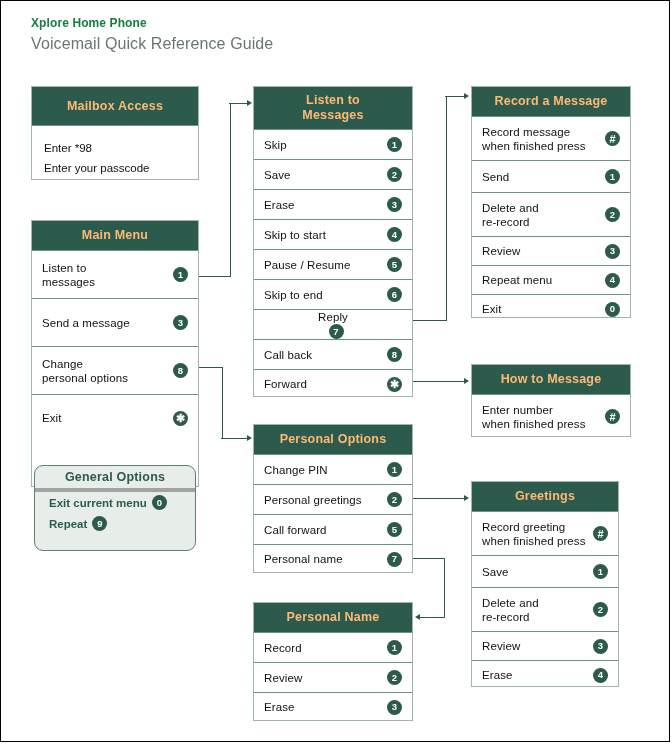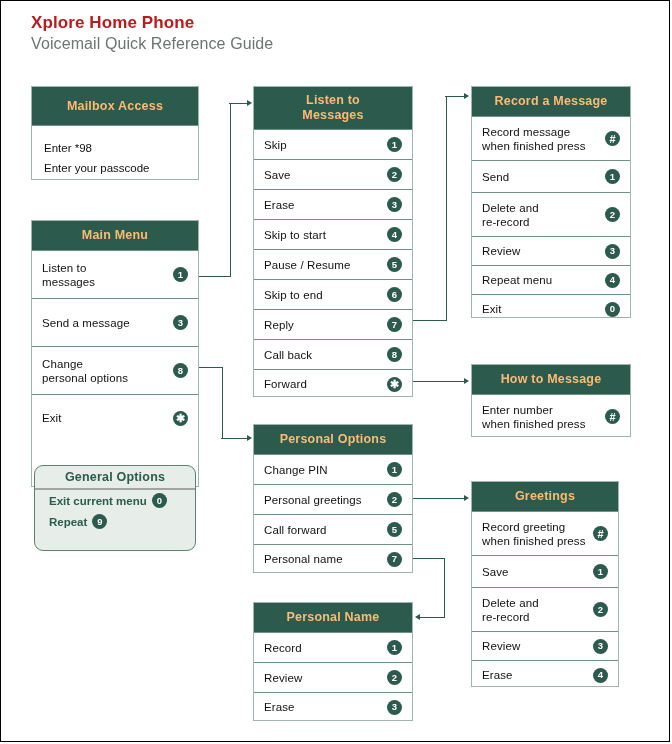--- a/index.html
+++ b/index.html
@@ -14,21 +14,21 @@
     width:670px;height:742px;
     border:1px solid #000000;
     background:#ffffff;
     box-sizing:border-box;
     overflow:hidden;
   }
 
   
   #hdr{position:absolute;left:30px;top:12px;}
   #hdr .t1{
-    font-size:17px;font-weight:bold;color:#b91c1c;
+    font-size:12px;font-weight:bold;color:#15803d;
     letter-spacing:.1px;line-height:20px;
   }
   #hdr .t2{
     font-size:16px;color:#6b7572;line-height:22px;letter-spacing:.1px;
   }
 
   
   .box{
     position:absolute;
     border:1px solid #9fb5ad;
@@ -73,21 +73,21 @@
 
   
   #gen{
     position:absolute;
     border:1px solid #5d8075;border-radius:9px;
     background:#e7eee9;box-sizing:border-box;overflow:hidden;
   }
   #gen .ghead{
     height:22px;display:flex;align-items:center;justify-content:center;
     font-size:12.5px;font-weight:bold;color:#2c5a4d;
-    border-bottom:2px solid #a3a3a3;letter-spacing:.2px;
+    border-bottom:4px solid #a3a3a3;letter-spacing:.2px;
   }
   #gen .grow{
     display:flex;align-items:center;
     padding:3px 4px 3px 14px;
     font-size:11.5px;font-weight:bold;color:#2c5a4d;
   }
   #gen .grow:first-of-type{padding-top:8px;}
 
   
   .ln{position:absolute;background:#2c5a4d;}
@@ -197,21 +197,21 @@
       <span class="badge">4</span>
     </div>
     <div class="row" style="height:30px;">
       <span class="lbl">Pause / Resume</span>
       <span class="badge">5</span>
     </div>
     <div class="row" style="height:30px;">
       <span class="lbl">Skip to end</span>
       <span class="badge">6</span>
     </div>
-    <div class="row" style="height:30px;">
+    <div class="row" style="height:30px;flex-direction:column;">
       <span class="lbl">Reply</span>
       <span class="badge">7</span>
     </div>
     <div class="row" style="height:30px;">
       <span class="lbl">Call back</span>
       <span class="badge">8</span>
     </div>
     <div class="row" style="height:29px;">
       <span class="lbl">Forward</span>
       <span class="badge sym">✱</span>

